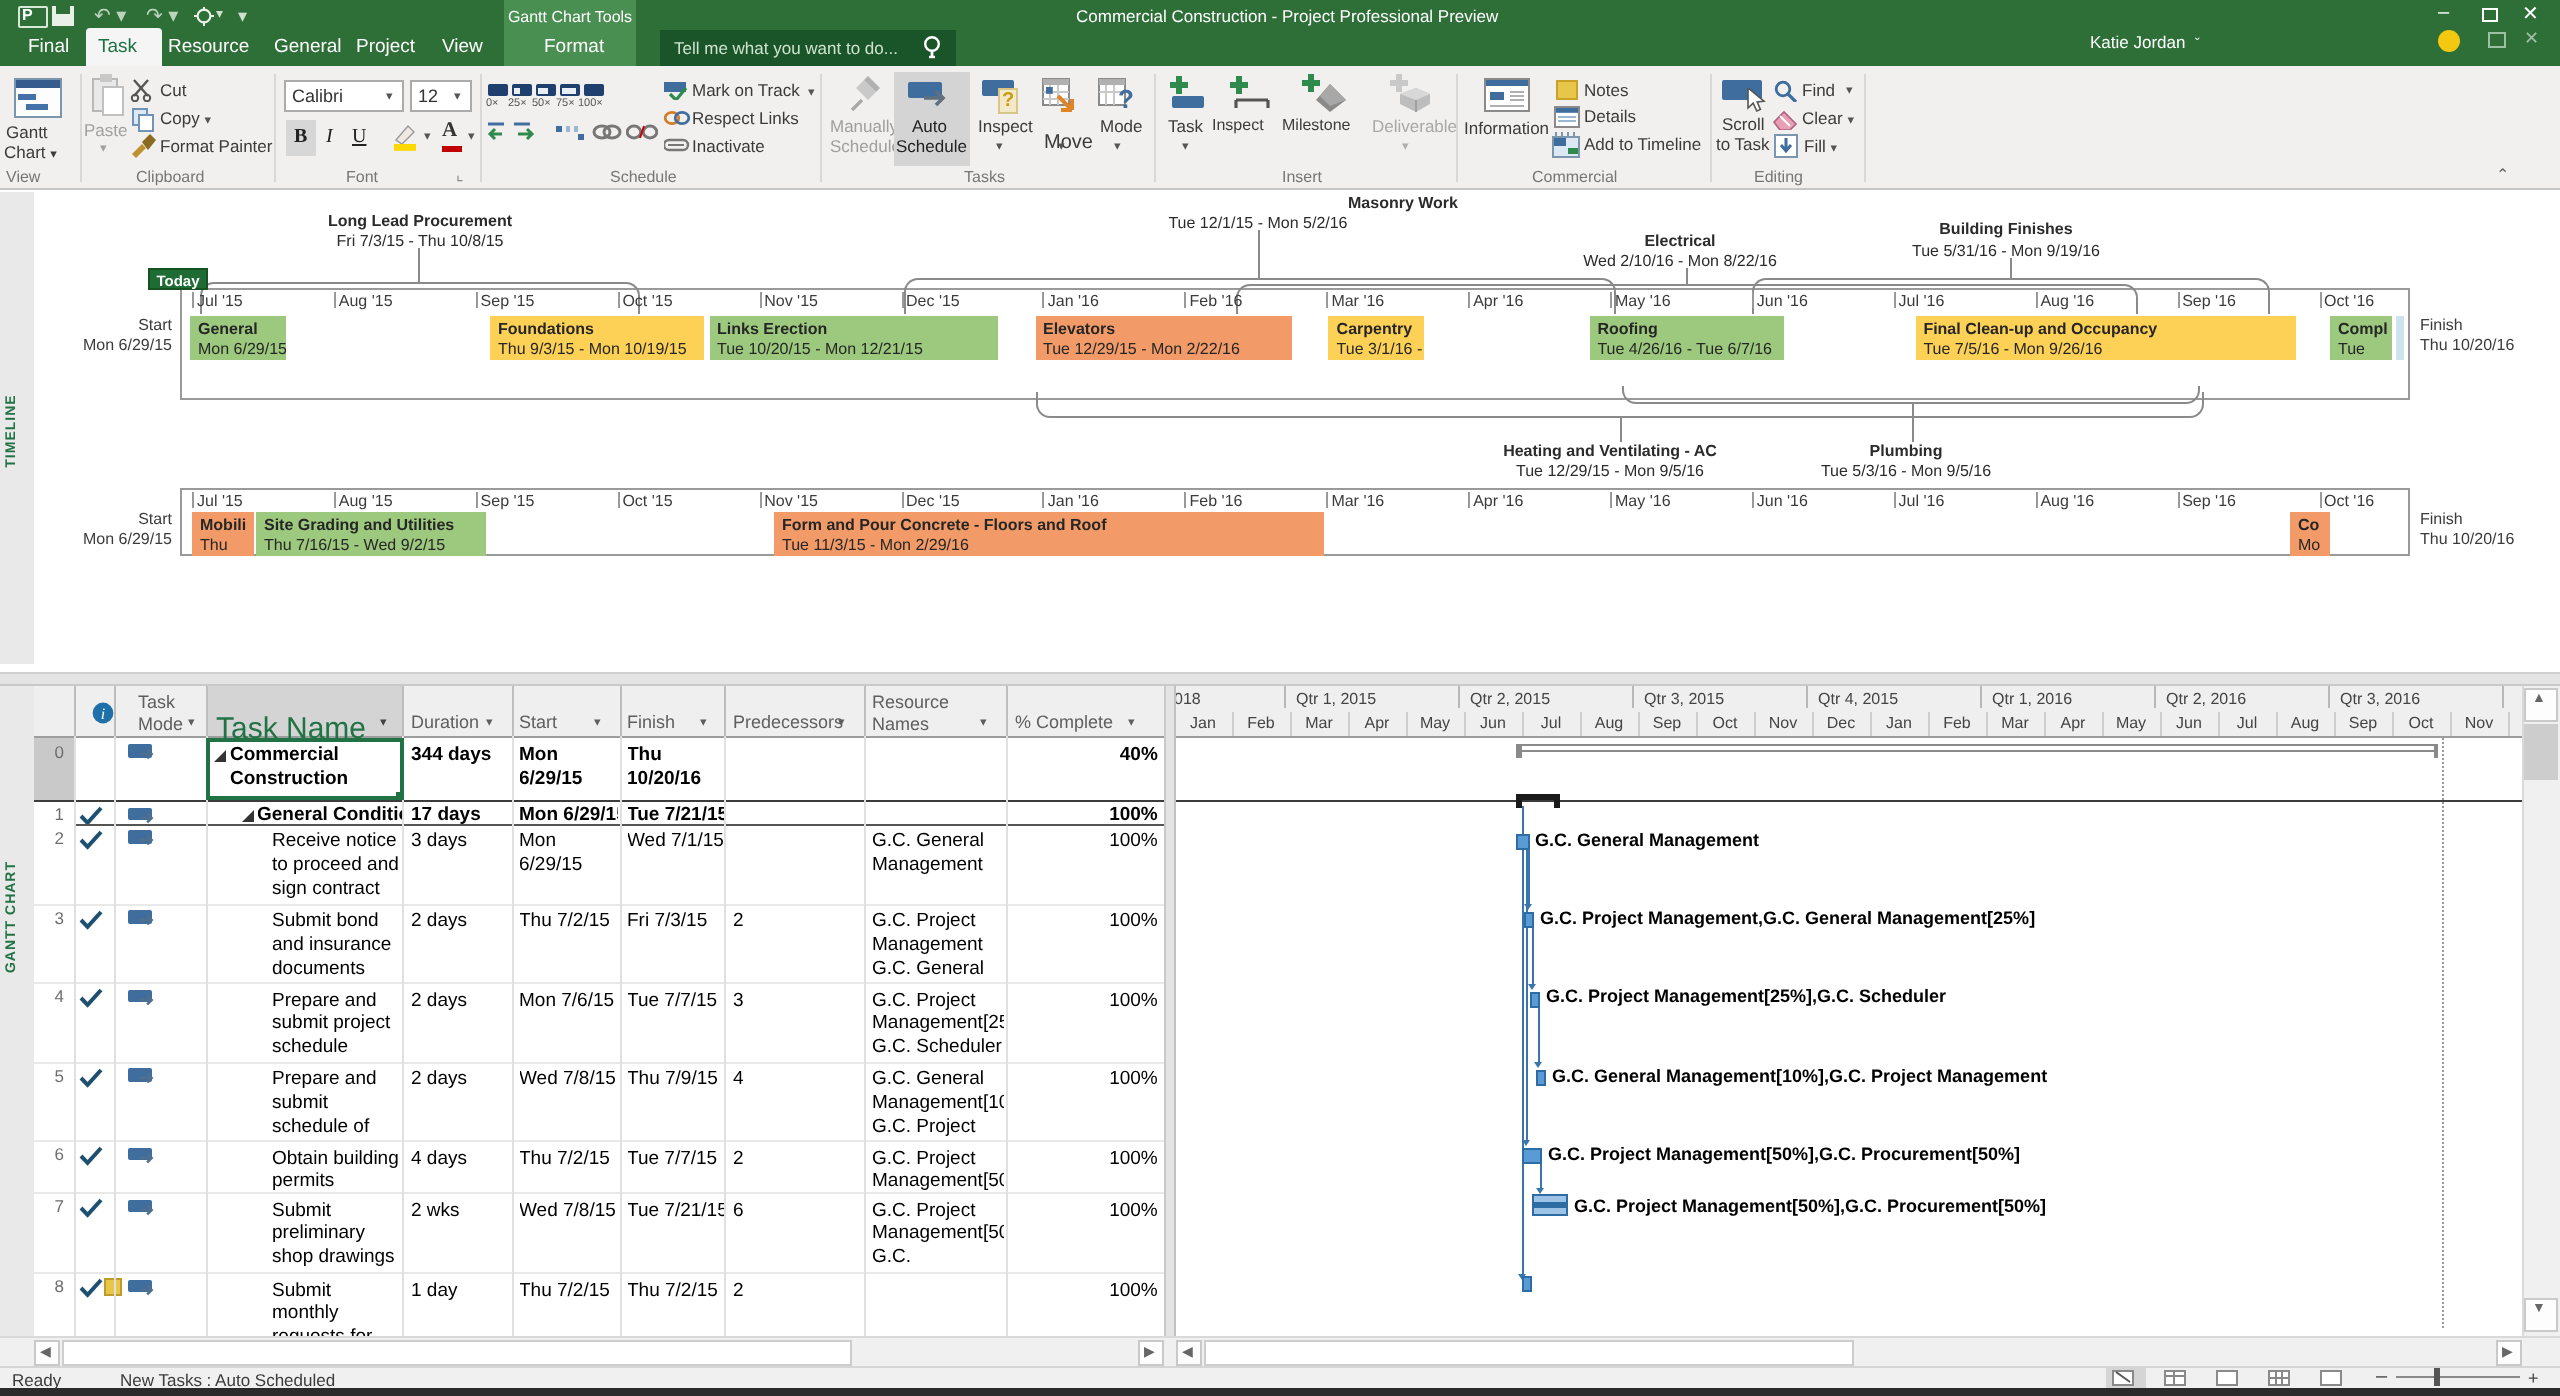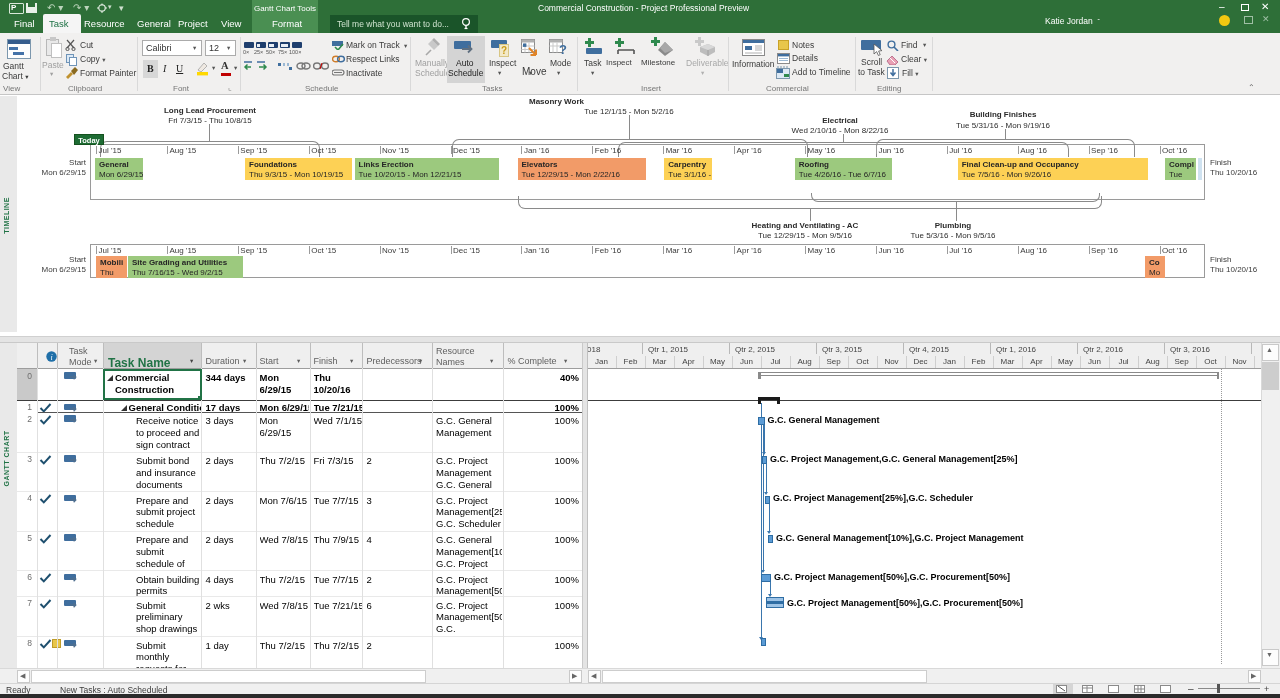--- a/index.html
+++ b/index.html
@@ -302,21 +302,21 @@
 <div class="abs" style="left:618px;top:142px;width:451px;height:15px;border:1px solid #8a8a8a;border-bottom:none;border-radius:7px 7px 0 0"></div>
 <div class="abs" style="left:876px;top:139px;width:259px;height:18px;border:1px solid #8a8a8a;border-bottom:none;border-radius:7px 7px 0 0"></div>
 
 <div class="abs" style="left:209px;top:124px;width:1px;height:18px;background:#8a8a8a"></div>
 <div class="abs" style="left:629px;top:115px;width:1px;height:25px;background:#8a8a8a"></div>
 <div class="abs" style="left:843px;top:134px;width:1px;height:9px;background:#8a8a8a"></div>
 <div class="abs" style="left:1005px;top:129px;width:1px;height:11px;background:#8a8a8a"></div>
 
 <div class="tx" style="left:110px;top:106px;width:200px;text-align:center;font-size:8px;font-weight:bold;color:#2b2b2b">Long Lead Procurement</div>
 <div class="tx" style="left:110px;top:116px;width:200px;text-align:center;font-size:8px;color:#2b2b2b">Fri 7/3/15 - Thu 10/8/15</div>
-<div class="tx" style="left:529px;top:97px;width:200px;text-align:left;font-size:8px;font-weight:bold;color:#2b2b2b">Masonry Work</div>
+<div class="tx" style="left:529px;top:97px;width:200px;text-align:right;font-size:8px;font-weight:bold;color:#2b2b2b">Masonry Work</div>
 <div class="tx" style="left:529px;top:107px;width:200px;text-align:center;font-size:8px;color:#2b2b2b">Tue 12/1/15 - Mon 5/2/16</div>
 <div class="tx" style="left:740px;top:116px;width:200px;text-align:center;font-size:8px;font-weight:bold;color:#2b2b2b">Electrical</div>
 <div class="tx" style="left:740px;top:126px;width:200px;text-align:center;font-size:8px;color:#2b2b2b">Wed 2/10/16 - Mon 8/22/16</div>
 <div class="tx" style="left:903px;top:110px;width:200px;text-align:center;font-size:8px;font-weight:bold;color:#2b2b2b">Building Finishes</div>
 <div class="tx" style="left:903px;top:121px;width:200px;text-align:center;font-size:8px;color:#2b2b2b">Tue 5/31/16 - Mon 9/19/16</div>
 
 <div class="abs" style="left:518px;top:196px;width:584px;height:13px;border:1px solid #8a8a8a;border-top:none;border-radius:0 0 7px 7px"></div>
 <div class="abs" style="left:811px;top:193px;width:289px;height:9px;border:1px solid #8a8a8a;border-top:none;border-radius:0 0 7px 7px"></div>
 <div class="abs" style="left:810px;top:209px;width:1px;height:12px;background:#8a8a8a"></div>
 <div class="abs" style="left:956px;top:202px;width:1px;height:19px;background:#8a8a8a"></div>
@@ -437,20 +437,24 @@
 <div class="abs" style="left:1197.5px;top:157.5px;width:4px;height:22.5px;background:#cfe2f0"></div>
 
 <div class="abs" style="left:96.0px;top:255.5px;width:31.0px;height:22px;background:#f29b68;overflow:hidden">
       <div style="position:absolute;left:4px;top:2px;font-size:8px;font-weight:bold;color:#262626;white-space:nowrap">Mobili</div>
       <div style="position:absolute;left:4px;top:12px;font-size:8px;color:#262626;white-space:nowrap">Thu</div>
     </div>
 <div class="abs" style="left:128.0px;top:255.5px;width:115.0px;height:22px;background:#9cc97e;overflow:hidden">
       <div style="position:absolute;left:4px;top:2px;font-size:8px;font-weight:bold;color:#262626;white-space:nowrap">Site Grading and Utilities</div>
       <div style="position:absolute;left:4px;top:12px;font-size:8px;color:#262626;white-space:nowrap">Thu 7/16/15 - Wed 9/2/15</div>
     </div>
+<div class="abs" style="left:387.0px;top:255.5px;width:275.0px;height:22px;background:#f29b68;overflow:hidden">
+      <div style="position:absolute;left:4px;top:2px;font-size:8px;font-weight:bold;color:#262626;white-space:nowrap">Form and Pour Concrete - Floors and Roof</div>
+      <div style="position:absolute;left:4px;top:12px;font-size:8px;color:#262626;white-space:nowrap">Tue 11/3/15 - Mon 2/29/16</div>
+    </div>
 <div class="abs" style="left:1145.0px;top:255.5px;width:20.0px;height:22px;background:#f29b68;overflow:hidden">
       <div style="position:absolute;left:4px;top:2px;font-size:8px;font-weight:bold;color:#262626;white-space:nowrap">Co</div>
       <div style="position:absolute;left:4px;top:12px;font-size:8px;color:#262626;white-space:nowrap">Mo</div>
     </div>
 <div class="abs" style="left:0;top:336px;width:1280px;height:6.5px;background:#e4e4e4;border-top:1px solid #d0d0d0;border-bottom:1px solid #c9c9c9"></div>
 <div class="abs" style="left:0;top:342.5px;width:17px;height:325px;background:#e9e9e9"></div>
 <div class="tx" style="left:-29px;top:455px;font-size:7px;font-weight:bold;color:#217346;letter-spacing:0.5px;transform:rotate(-90deg);transform-origin:center;width:70px;text-align:center">GANTT CHART</div>
 <div class="abs" style="left:17px;top:342.5px;width:565px;height:25.5px;background:#efefef"></div>
 <div class="abs" style="left:103px;top:342.5px;width:98.2px;height:25.5px;background:#d4d4d4"></div>
 <div class="abs" style="left:36.7px;top:342.5px;width:1px;height:25.5px;background:#bdbdbd"></div>
@@ -464,21 +468,21 @@
 <div class="abs" style="left:502.9px;top:342.5px;width:1px;height:25.5px;background:#bdbdbd"></div>
 <div class="abs" style="left:582px;top:342.5px;width:1px;height:25.5px;background:#bdbdbd"></div>
 <div class="abs" style="left:17px;top:368px;width:1244px;height:1px;background:#9d9d9d"></div>
 <svg class="abs" style="left:46px;top:351px" width="11" height="11" viewBox="0 0 11 11">
       <circle cx="5.5" cy="5.5" r="5.2" fill="#1f6fa8"></circle>
       <text x="5.5" y="8.6" font-size="8" font-style="italic" font-family="Liberation Serif" text-anchor="middle" fill="#fff">i</text>
     </svg>
 <div class="tx" style="left:69px;top:345.5px;font-size:9px;color:#5f5f5f">Task</div>
 <div class="tx" style="left:69px;top:356.5px;font-size:9px;color:#5f5f5f">Mode</div>
 <div class="tx" style="left:94px;top:357px;font-size:6.5px;color:#5f5f5f">▾</div>
-<div class="tx" style="left:108px;top:355.5px;font-size:12px;font-weight:bold;color:#217346">Task Name</div>
+<div class="tx" style="left:108px;top:355.5px;font-size:15px;font-weight:normal;color:#217346">Task Name</div>
 <div class="tx" style="left:190px;top:357px;font-size:6.5px;color:#444">▾</div>
 <div class="tx" style="left:205.5px;top:355.5px;font-size:9px;color:#5f5f5f">Duration</div>
 <div class="tx" style="left:243px;top:357px;font-size:6.5px;color:#5f5f5f">▾</div>
 <div class="tx" style="left:259.5px;top:355.5px;font-size:9px;color:#5f5f5f">Start</div>
 <div class="tx" style="left:297px;top:357px;font-size:6.5px;color:#5f5f5f">▾</div>
 <div class="tx" style="left:313.5px;top:355.5px;font-size:9px;color:#5f5f5f">Finish</div>
 <div class="tx" style="left:350px;top:357px;font-size:6.5px;color:#5f5f5f">▾</div>
 <div class="tx" style="left:366.5px;top:355.5px;font-size:9px;color:#5f5f5f">Predecessors</div>
 <div class="tx" style="left:419px;top:357px;font-size:6.5px;color:#5f5f5f">▾</div>
 <div class="tx" style="left:436px;top:345.5px;font-size:9px;color:#5f5f5f">Resource</div>

